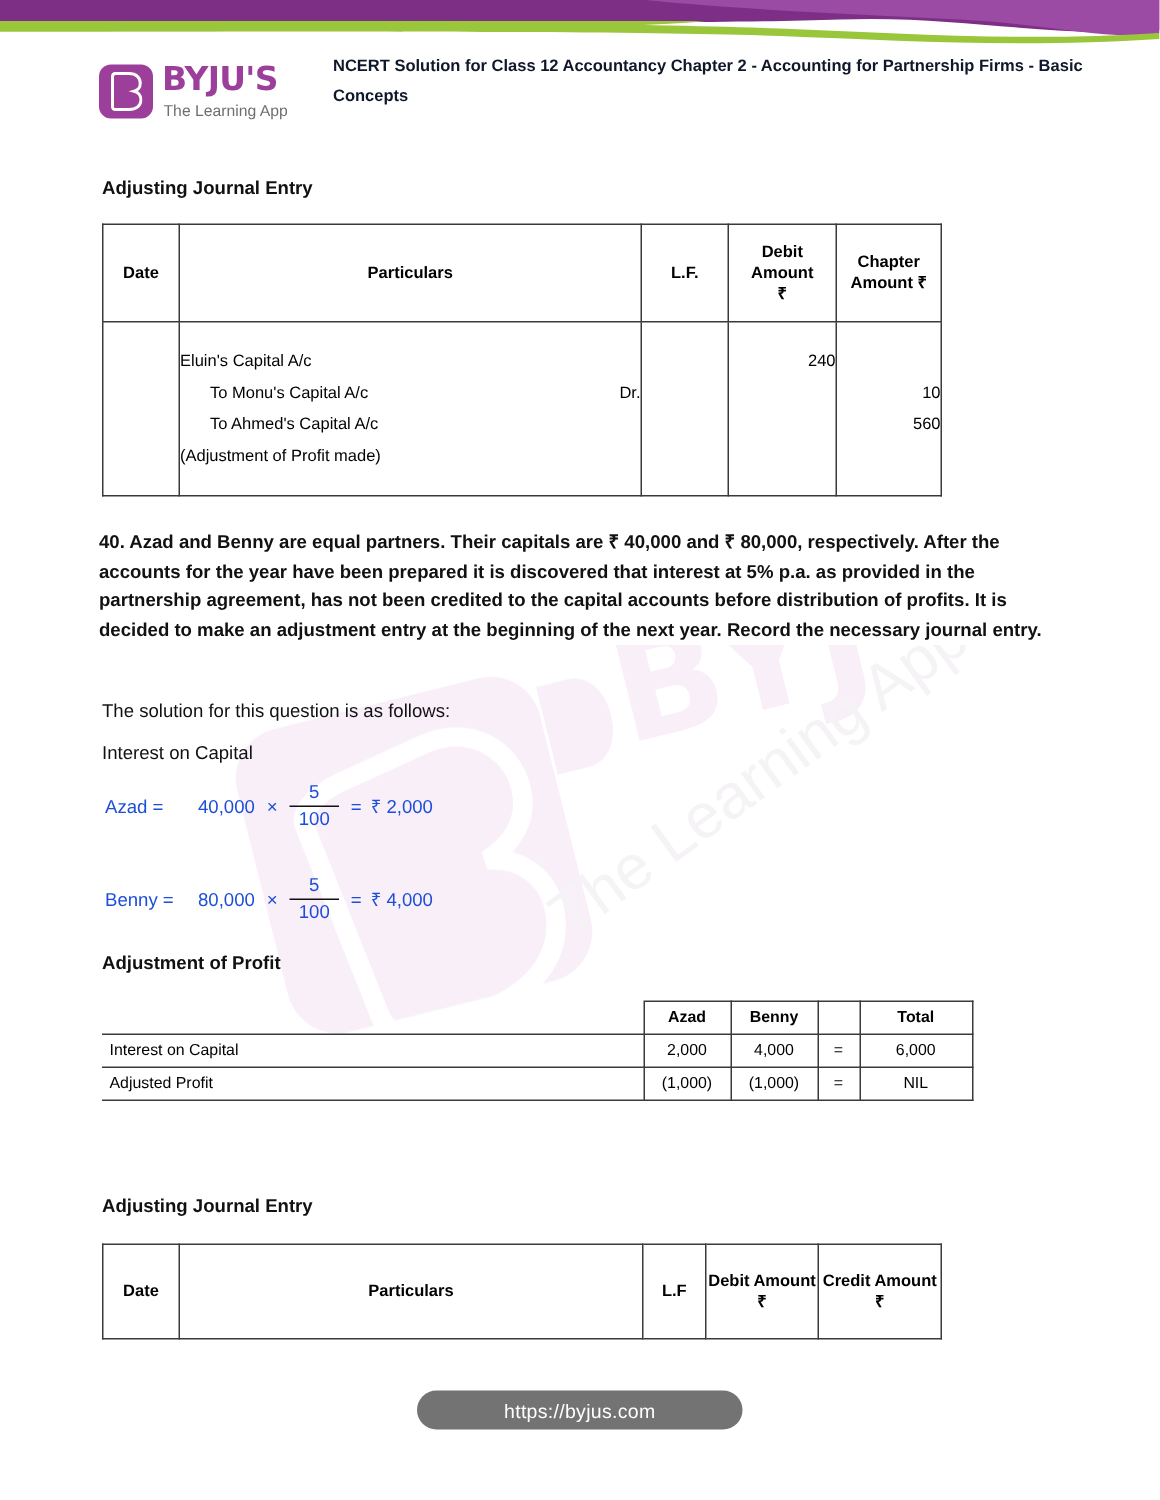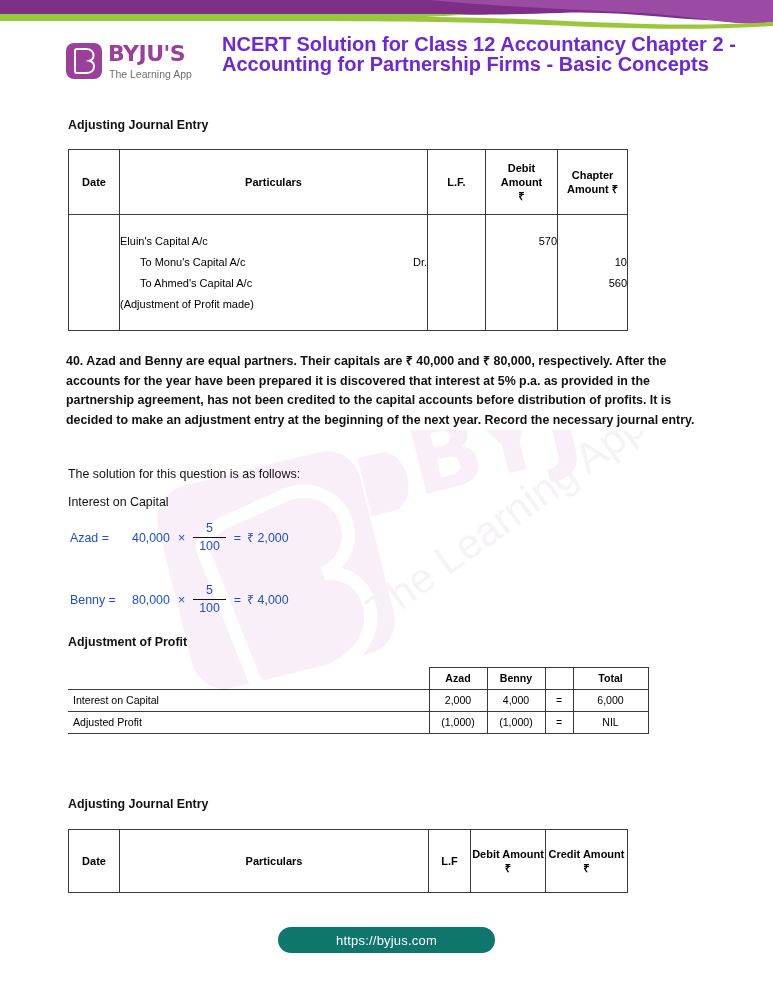--- a/index.html
+++ b/index.html
@@ -80,24 +80,24 @@
     font-size: 10.5px;
     color: #6f6f6f;
     line-height: 12px;
     font-family: "Liberation Sans", sans-serif;
   }
   .header-title {
     position: absolute;
     left: 222px;
     top: 0px;
     width: 540px;
-    font-size: 20px;
+    font-size: 11px;
     font-weight: bold;
     line-height: 20px;
-    color: #6d28d9;
+    color: #0f172a;
   }
 
   
   .watermark {
     position: absolute;
     left: 150px;
     top: 430px;
     width: 520px;
     height: 290px;
     pointer-events: none;
@@ -203,21 +203,21 @@
   .frac .num { padding: 0 6px 1px 6px; }
   .frac .den { border-top: 1.4px solid #111; padding: 1px 6px 0 6px; }
 
   
   .footer-pill {
     position: absolute;
     left: 278px;
     top: 927px;
     width: 217px;
     height: 26px;
-    background: #0f766e;
+    background: #737373;
     border-radius: 13px;
     display: flex;
     align-items: center;
     justify-content: center;
   }
   .footer-pill span {
     color: #ffffff;
     font-size: 13px;
     letter-spacing: 0.2px;
   }
@@ -301,21 +301,21 @@
             </div>
             <div class="jline indent">
               <span>To Ahmed's Capital A/c</span>
             </div>
             <div class="jline">
               <span>(Adjustment of Profit made)</span>
             </div>
           </td>
           <td></td>
           <td class="amt jbody-cell">
-            <div class="jline">570</div>
+            <div class="jline">240</div>
             <div class="jline">&nbsp;</div>
             <div class="jline">&nbsp;</div>
             <div class="jline">&nbsp;</div>
           </td>
           <td class="amt jbody-cell">
             <div class="jline">&nbsp;</div>
             <div class="jline">10</div>
             <div class="jline">560</div>
             <div class="jline">&nbsp;</div>
           </td>

